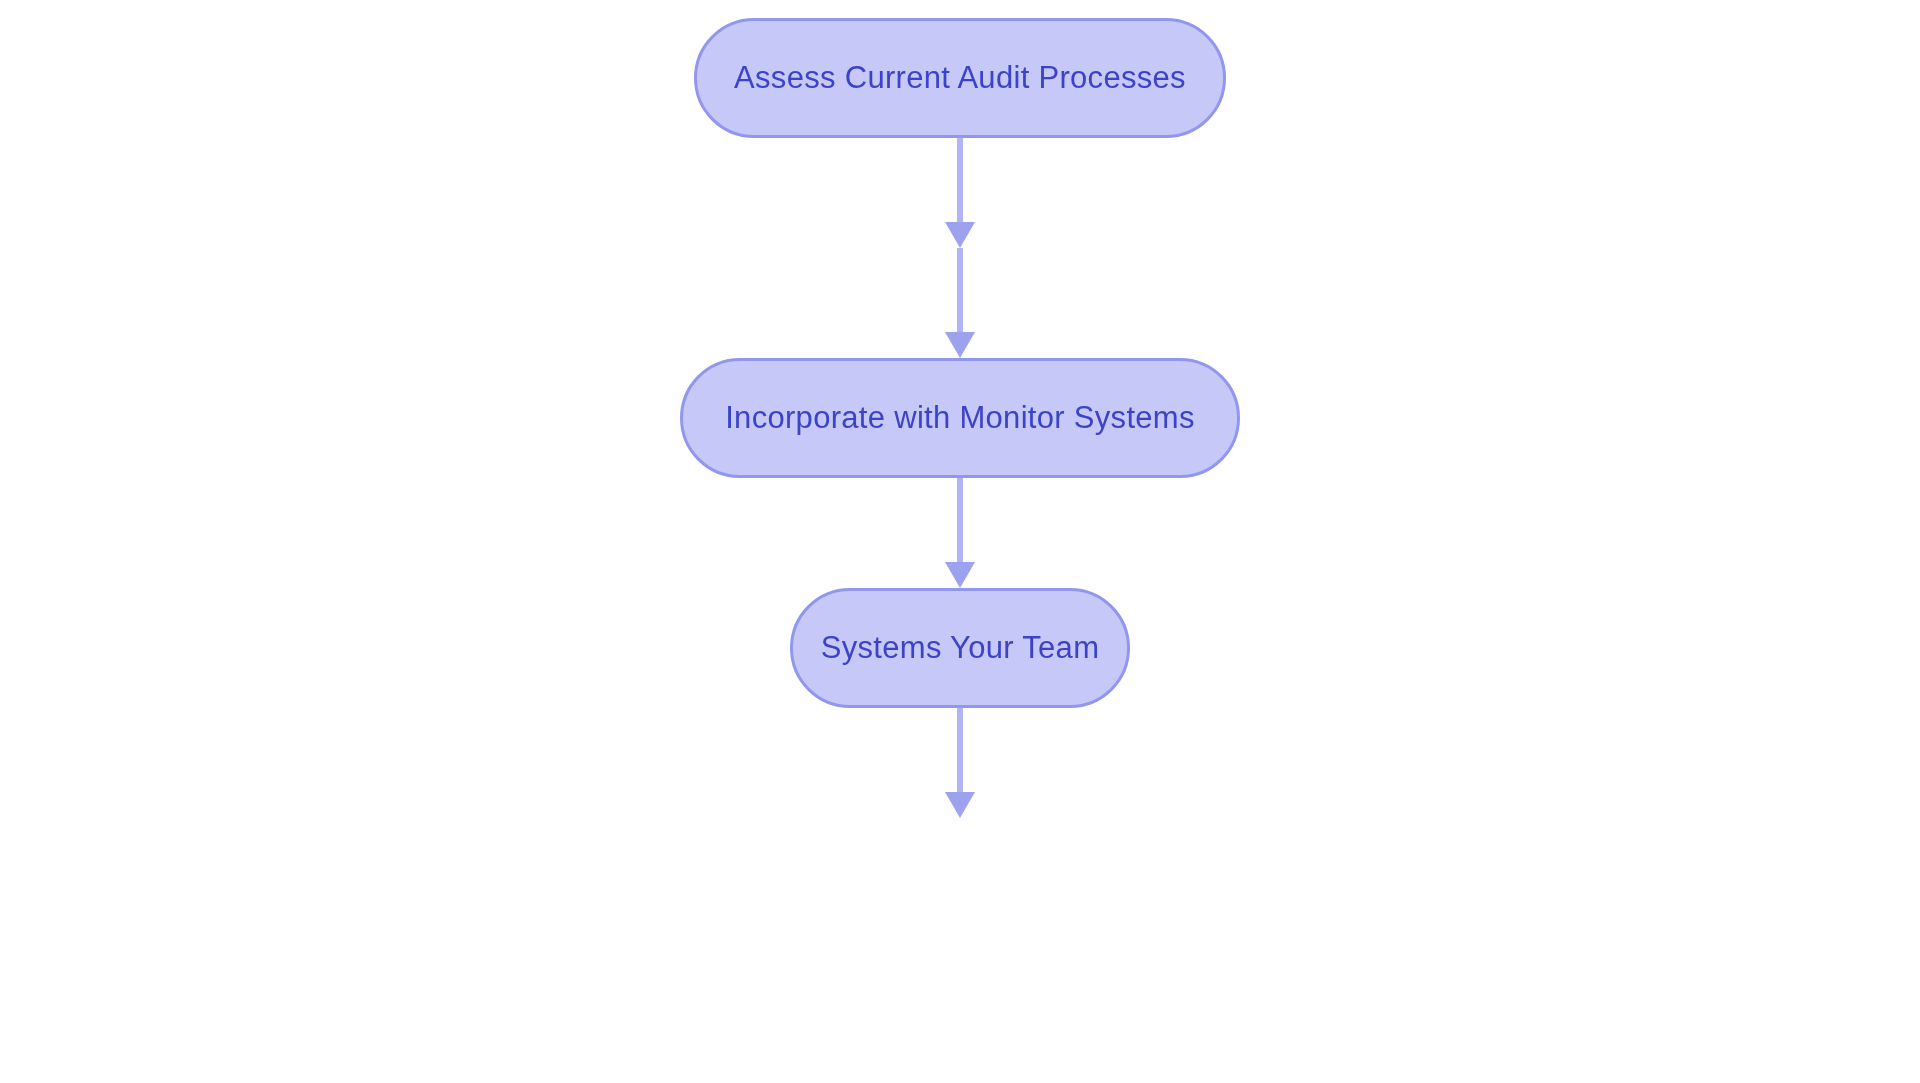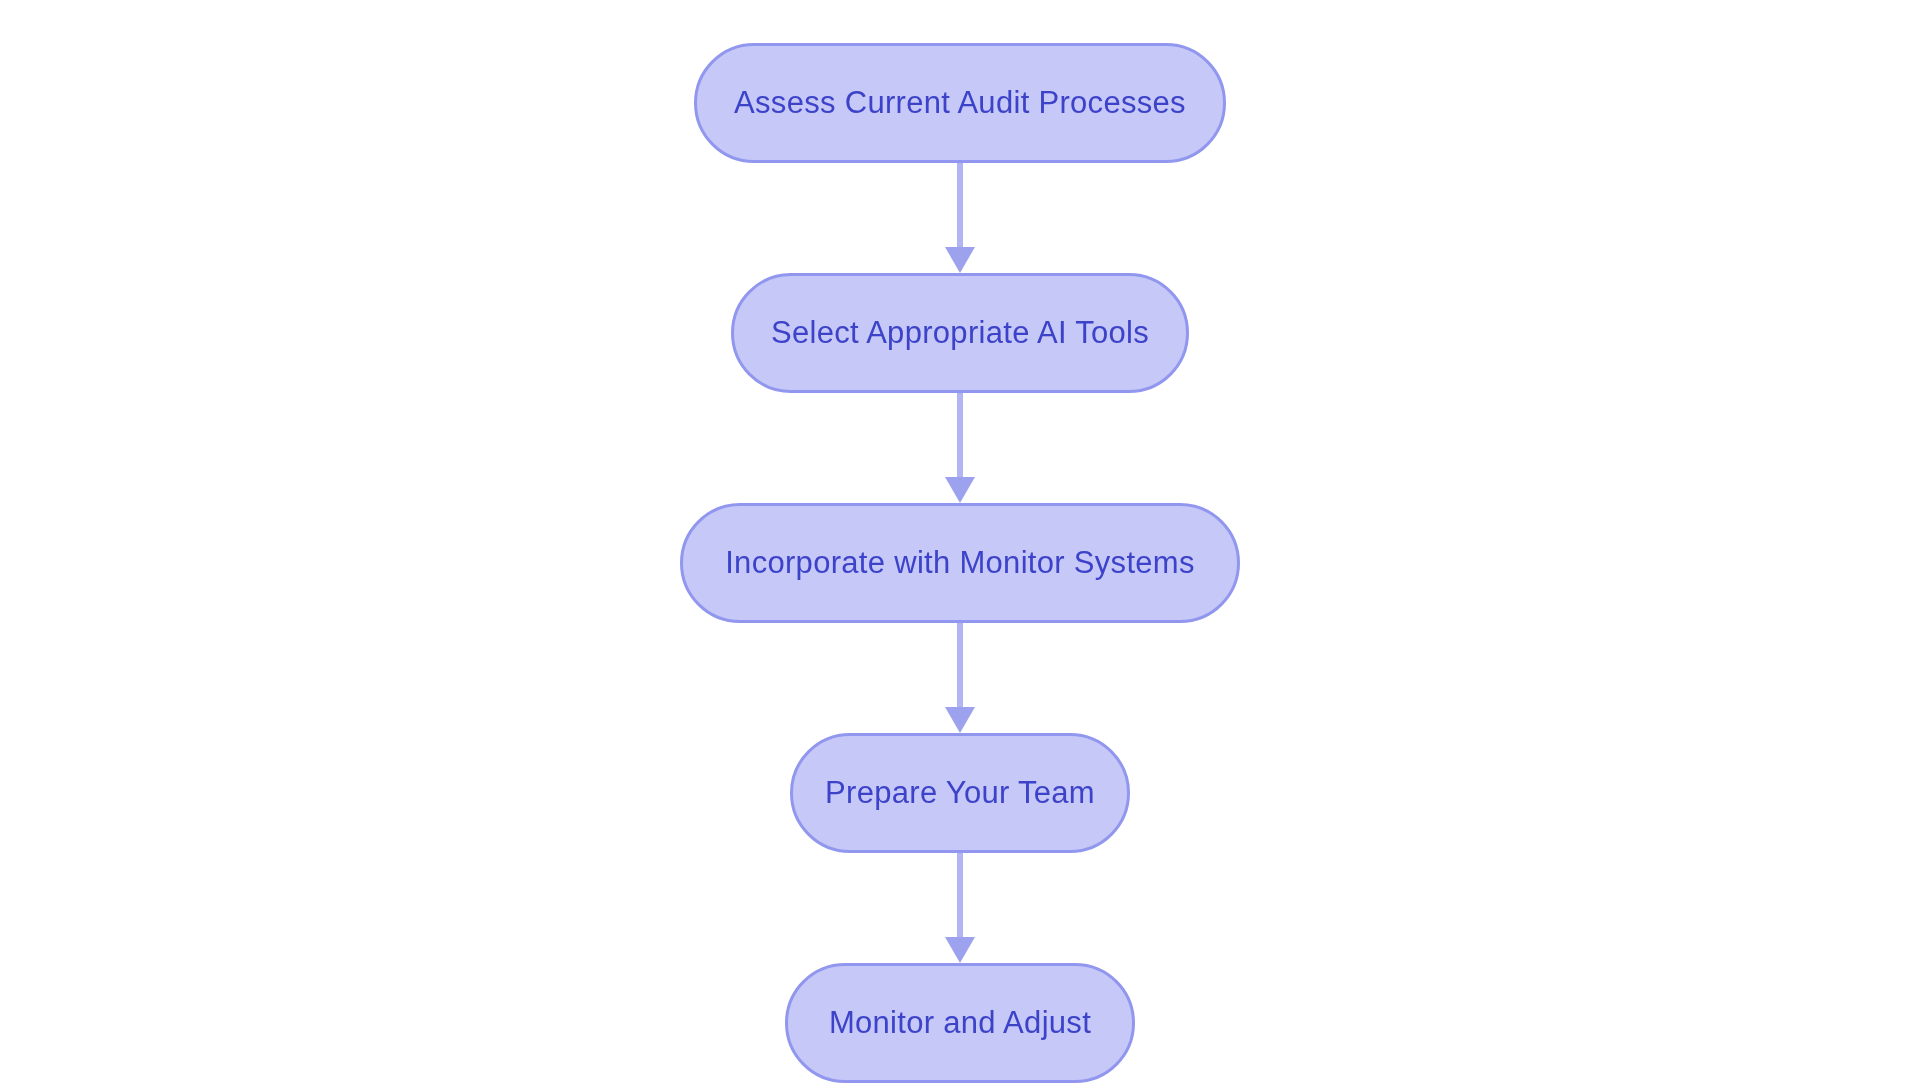--- a/index.html
+++ b/index.html
@@ -3,21 +3,21 @@
 <meta charset="utf-8">
 <style>
   :root {
     --background: #ffffff;
     --node-fill: #c6c8f7;
     --node-border: #9197ee;
     --node-text: #3c43c9;
     --arrow-shaft: #b2b5f4;
     --arrow-head: #9da2ef;
   }
-  * { margin: 0; padding: 0; box-sizing: border-box; justify-content: flex-end; }
+  * { margin: 0; padding: 0; box-sizing: border-box; }
   html, body {
     width: 1920px;
     height: 1083px;
     background: var(--background);
     font-family: "Liberation Sans", sans-serif;
     overflow: hidden;
   }
   .canvas {
     position: relative;
     width: 1920px;
@@ -80,44 +80,38 @@
 
   <div class="node n1">
     <span class="node-label">Assess Current Audit Processes</span>
   </div>
 
   <div class="connector">
     <span class="arrow-shaft"></span>
     <span class="arrow-head"></span>
   </div>
 
-  <div class="node n2">
-    <span class="node-label">Select Appropriate AI Tools</span>
-  </div>
 
   <div class="connector">
     <span class="arrow-shaft"></span>
     <span class="arrow-head"></span>
   </div>
 
   <div class="node n3">
     <span class="node-label">Incorporate with Monitor Systems</span>
   </div>
 
   <div class="connector">
     <span class="arrow-shaft"></span>
     <span class="arrow-head"></span>
   </div>
 
   <div class="node n4">
-    <span class="node-label">Prepare Your Team</span>
+    <span class="node-label">Systems Your Team</span>
   </div>
 
   <div class="connector">
     <span class="arrow-shaft"></span>
     <span class="arrow-head"></span>
   </div>
 
-  <div class="node n5">
-    <span class="node-label">Monitor and Adjust</span>
-  </div>
 
 </div>
 
 </body></html>

